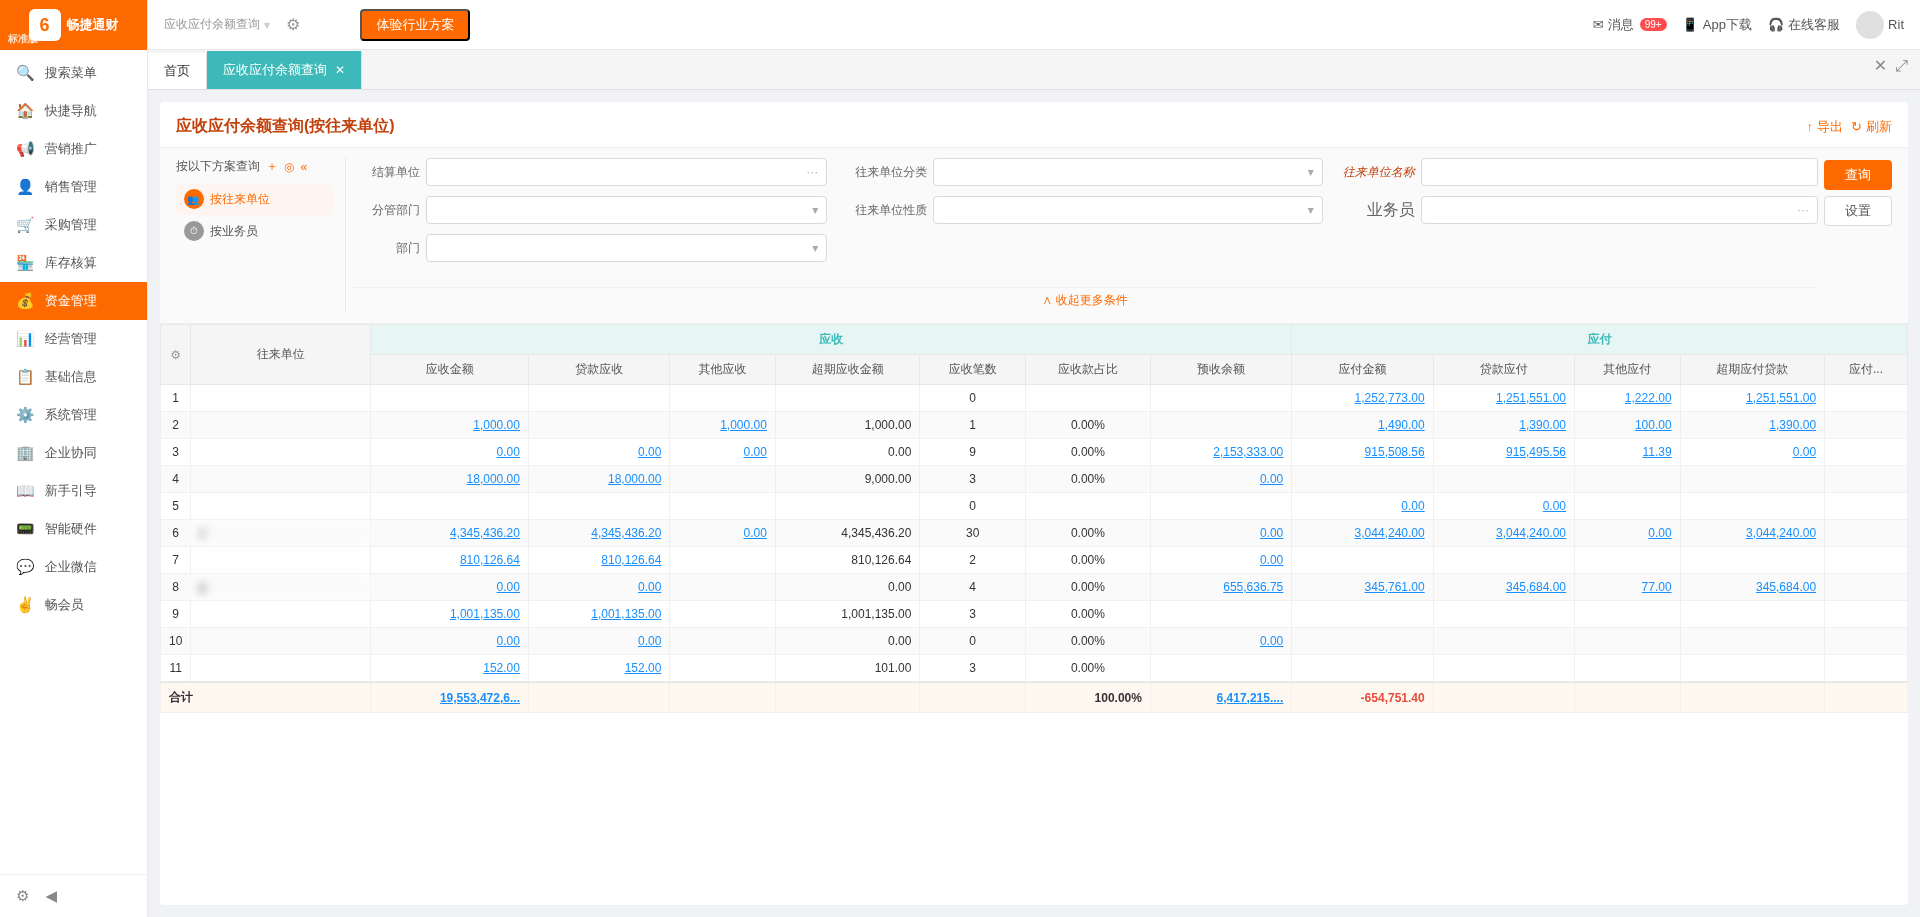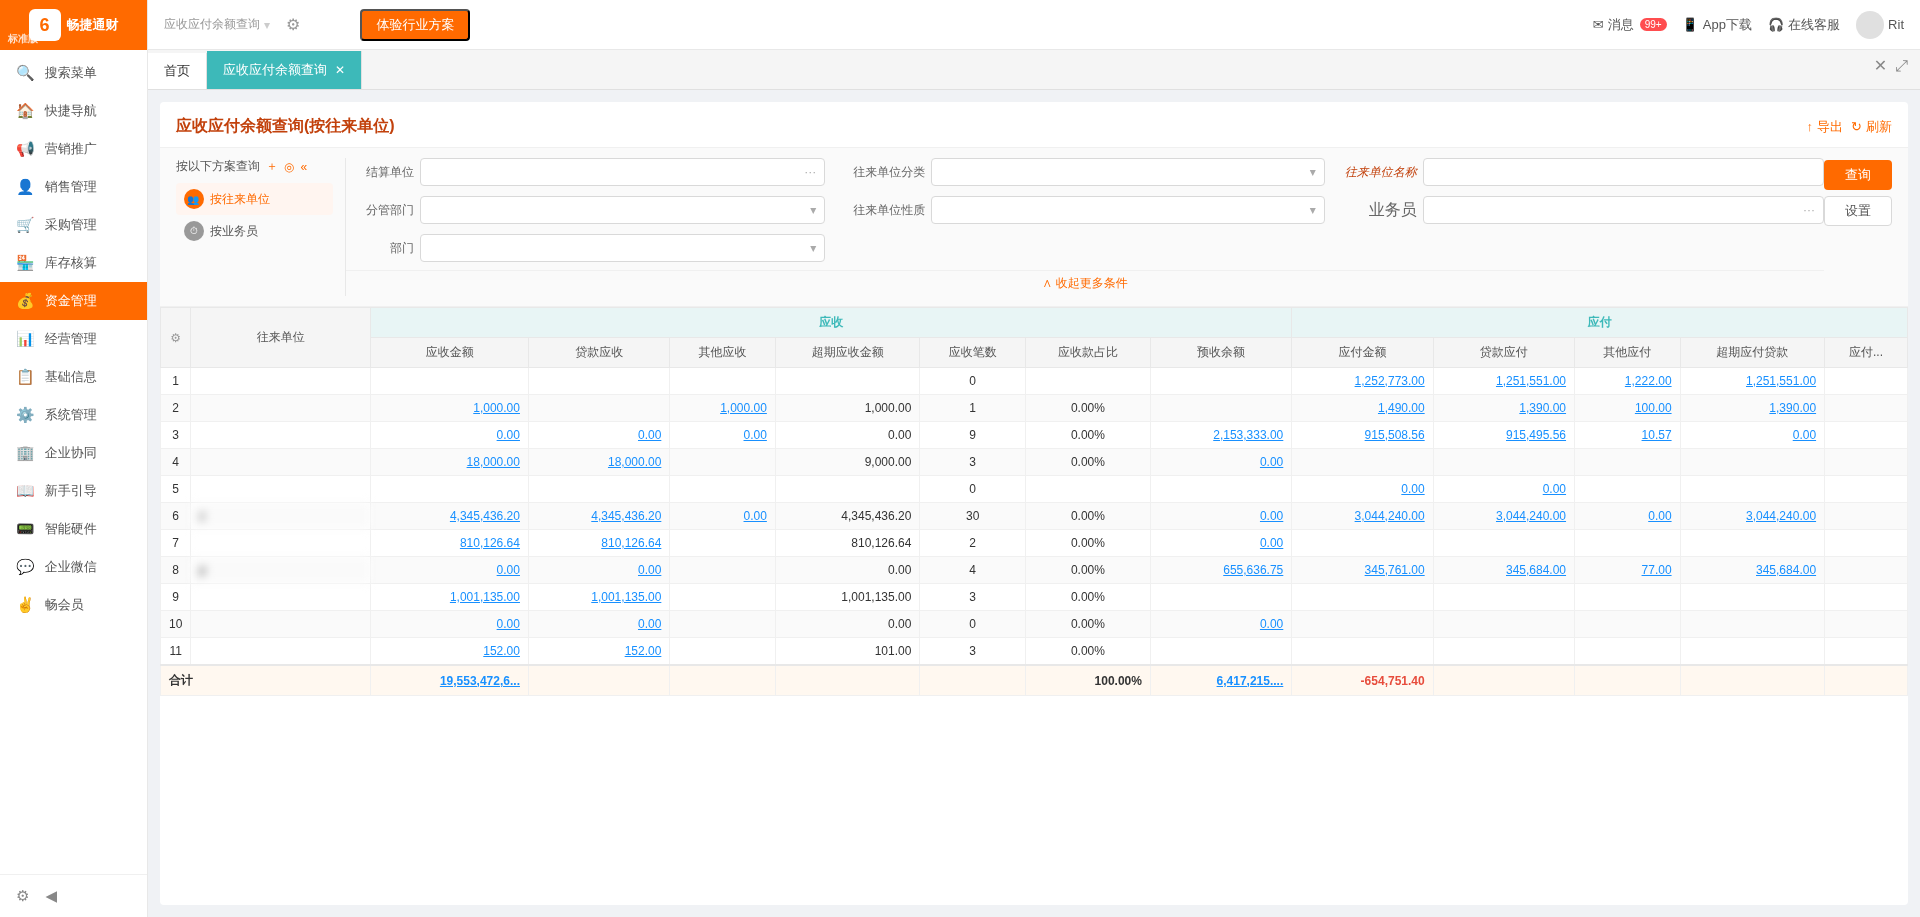--- a/index.html
+++ b/index.html
@@ -288,41 +288,41 @@
           <span>↑</span>
           <span>导出</span>
         </div>
         <div class="btn-action">
           <span>↻</span>
           <span>刷新</span>
         </div>
       </div>
     </div>
 
-    <div style="display:flex; background:#fafafa; border-bottom:1px solid #f0f0f0; padding:10px 16px; gap:0;">
+    <div style="display:flex; background:#fafafa; border-bottom:1px solid #f0f0f0; padding:10px 16px; gap:6px;">
 
       <div style="width:170px; border-right:1px solid #e8e8e8; padding-right:12px;">
         <div style="display:flex; align-items:center; gap:6px; margin-bottom:8px; font-size:12px; color:#555;">
           <span>按以下方案查询</span>
           <span style="color:#ff6a00; cursor:pointer;">＋</span>
           <span style="color:#ff6a00; cursor:pointer;">◎</span>
           <span style="color:#ff6a00; cursor:pointer;">«</span>
         </div>
         <div class="filter-option active">
           <div class="filter-option-icon" style="font-size:10px;">👥</div>
           <span>按往来单位</span>
         </div>
         <div class="filter-option">
           <div class="filter-option-icon grey" style="font-size:10px;">⏱</div>
           <span>按业务员</span>
         </div>
       </div>
 
       <div style="flex:1;">
-        <div style="display:grid; grid-template-columns:1fr 1fr 1fr; gap:10px 20px; margin-bottom:8px;">
+        <div style="display:grid; grid-template-columns:1fr 1fr 1fr; gap:10px 20px; margin-bottom:25px;">
 
           <div style="display:flex; align-items:center; gap:6px;">
             <span style="width:68px; text-align:right; color:#666; font-size:12px; flex-shrink:0;">结算单位</span>
             <div style="flex:1; height:28px; border:1px solid #d9d9d9; border-radius:4px; background:#fff; display:flex; align-items:center; padding:0 8px; font-size:12px; cursor:pointer;">
               <span style="color:#aaa; margin-left:auto;">···</span>
             </div>
           </div>
           <div style="display:flex; align-items:center; gap:6px;">
             <span style="width:80px; text-align:right; color:#666; font-size:12px; flex-shrink:0;">往来单位分类</span>
             <div style="flex:1; height:28px; border:1px solid #d9d9d9; border-radius:4px; background:#fff; display:flex; align-items:center; padding:0 8px; font-size:12px; cursor:pointer;">
@@ -442,21 +442,21 @@
               <td class="left"></td>
               <td class="link num">0.00</td>
               <td class="link num">0.00</td>
               <td class="link num">0.00</td>
               <td class="num">0.00</td>
               <td class="center">9</td>
               <td class="center">0.00%</td>
               <td class="link num">2,153,333.00</td>
               <td class="link num">915,508.56</td>
               <td class="link num">915,495.56</td>
-              <td class="link num">10.57</td>
+              <td class="link num">11.39</td>
               <td class="link num">0.00</td>
               <td class="center"></td>
             </tr>
             <tr>
               <td class="center">4</td>
               <td class="left"></td>
               <td class="link num">18,000.00</td>
               <td class="link num">18,000.00</td>
               <td class="link num"></td>
               <td class="num">9,000.00</td>

